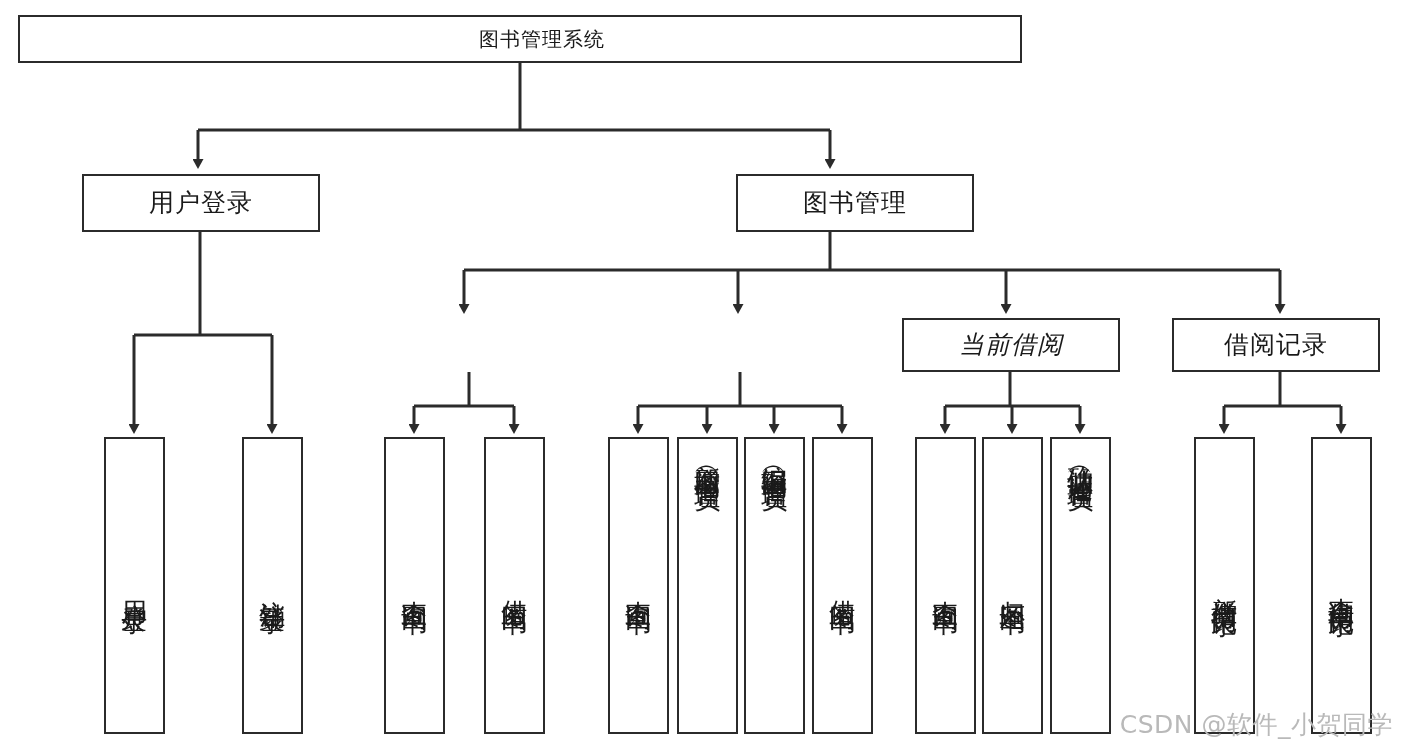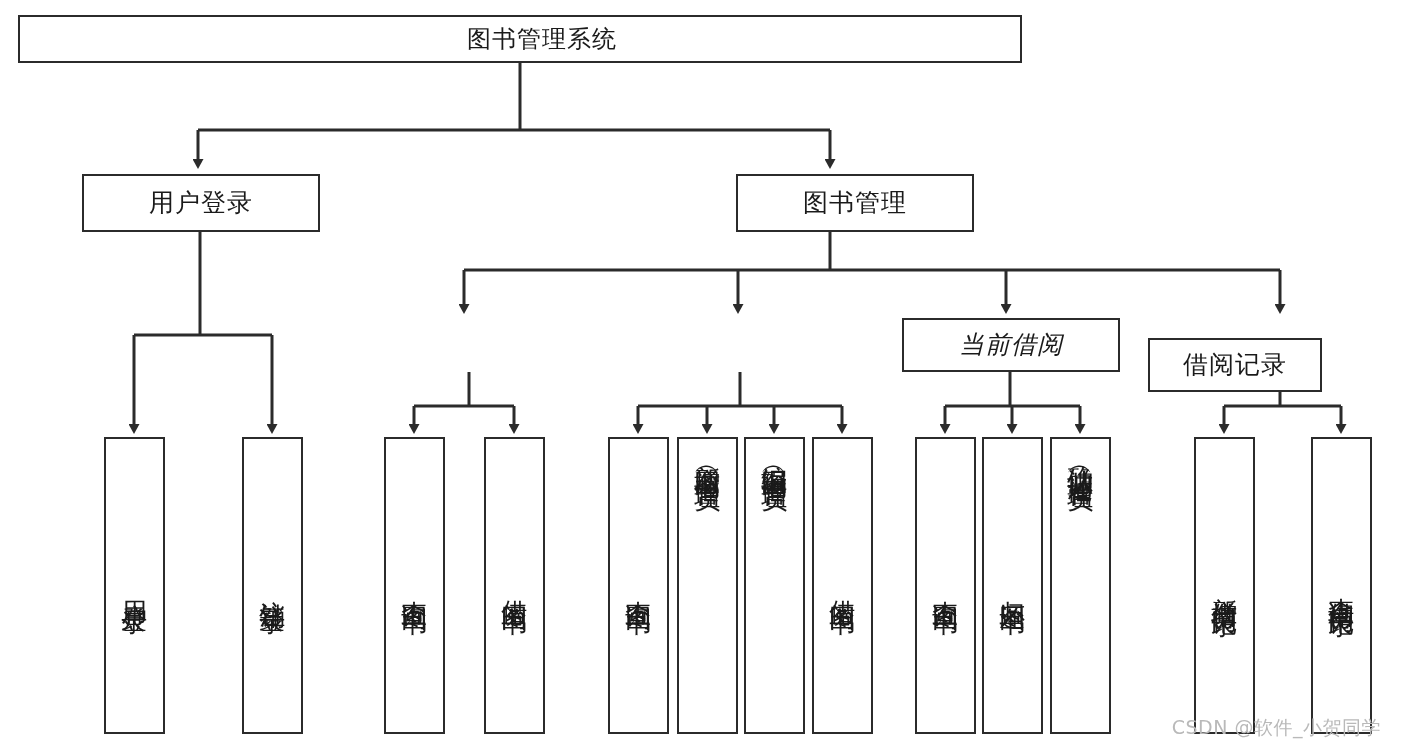--- a/index.html
+++ b/index.html
@@ -17,21 +17,21 @@
     box-sizing:border-box;
     border:2.5px solid #2b2b2b;
     background:#ffffff;
     color:#1a1a1a;
     display:flex;
     align-items:center;
     justify-content:center;
     text-align:center;
   }
   .node.horiz{font-size:25px;line-height:1.1;letter-spacing:1px;}
-  .node.root{font-size:24px;padding-left:44px;}
+  .node.root{font-size:20px;padding-left:44px;}
   .leaf{
     position:absolute;
     box-sizing:border-box;
     border:2.5px solid #2b2b2b;
     background:#ffffff;
     color:#1a1a1a;
     display:flex;
     justify-content:center;
     overflow:hidden;
   }
@@ -41,22 +41,22 @@
     font-size:26px;
     line-height:1.02;
     letter-spacing:3px;
     white-space:nowrap;
     color:#1a1a1a;
   }
   .leaf.mid{align-items:center;}
   .leaf.top{align-items:flex-start;padding-top:6px;}
   .watermark{
     position:absolute;
-    right:24px;bottom:6px;
-    font-size:19px;
+    right:12px;bottom:6px;
+    font-size:25px;
     color:#b9b9b9;
     white-space:nowrap;
     letter-spacing:0.5px;
   }
 </style>
 </head>
 <body>
 
 <div id="stage">
 
@@ -117,21 +117,21 @@
   <div class="node horiz" style="left:82px;top:174px;width:238px;height:58px;">
     <span>用户登录</span>
   </div>
   <div class="node horiz" style="left:736px;top:174px;width:238px;height:58px;">
     <span>图书管理</span>
   </div>
 
   <div class="node horiz" style="left:902px;top:318px;width:218px;height:54px;font-style:italic;">
     <span>当前借阅</span>
   </div>
-  <div class="node horiz" style="left:1148px;top:318px;width:174px;height:54px;margin-top:20px;">
+  <div class="node horiz" style="left:1172px;top:318px;width:208px;height:54px;">
     <span>借阅记录</span>
   </div>
 
   <div class="leaf mid" style="left:104px;top:437px;width:61px;height:297px;">
     <span class="vtext">用户登录</span>
   </div>
   <div class="leaf mid" style="left:242px;top:437px;width:61px;height:297px;">
     <span class="vtext">注销登录</span>
   </div>
 

